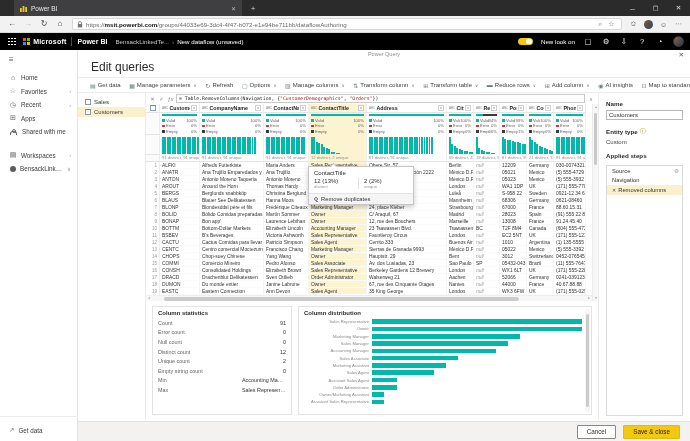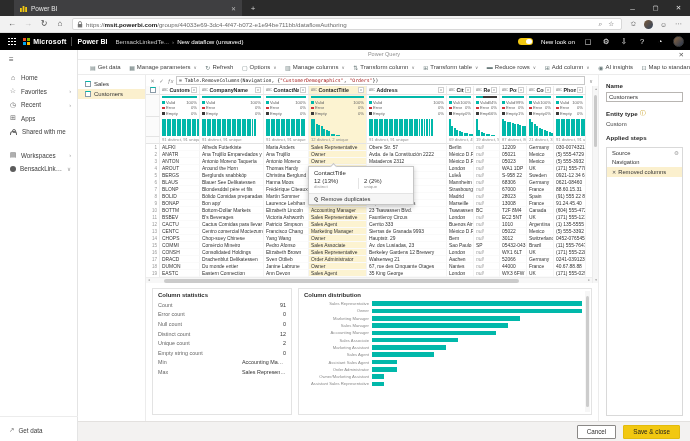--- a/index.html
+++ b/index.html
@@ -275,20 +275,21 @@
     <span class="ic">↗</span>
     <span>Get data</span>
   </div>
 </div>
 
 <div class="dialog" style="position:absolute">
   <div class="dlgtop">
     <span>Power Query</span>
     <span class="x">✕</span>
   </div>
+  <div class="dlgtitle">Edit queries</div>
   <div class="ribbon">
       <div class="rbtn">
         <span class="ric">▤</span>
         <span>Get data</span>
       </div>
       <div class="rbtn">
         <span class="ric">▦</span>
         <span>Manage parameters</span>
         <span class="dd">∨</span>
       </div>

